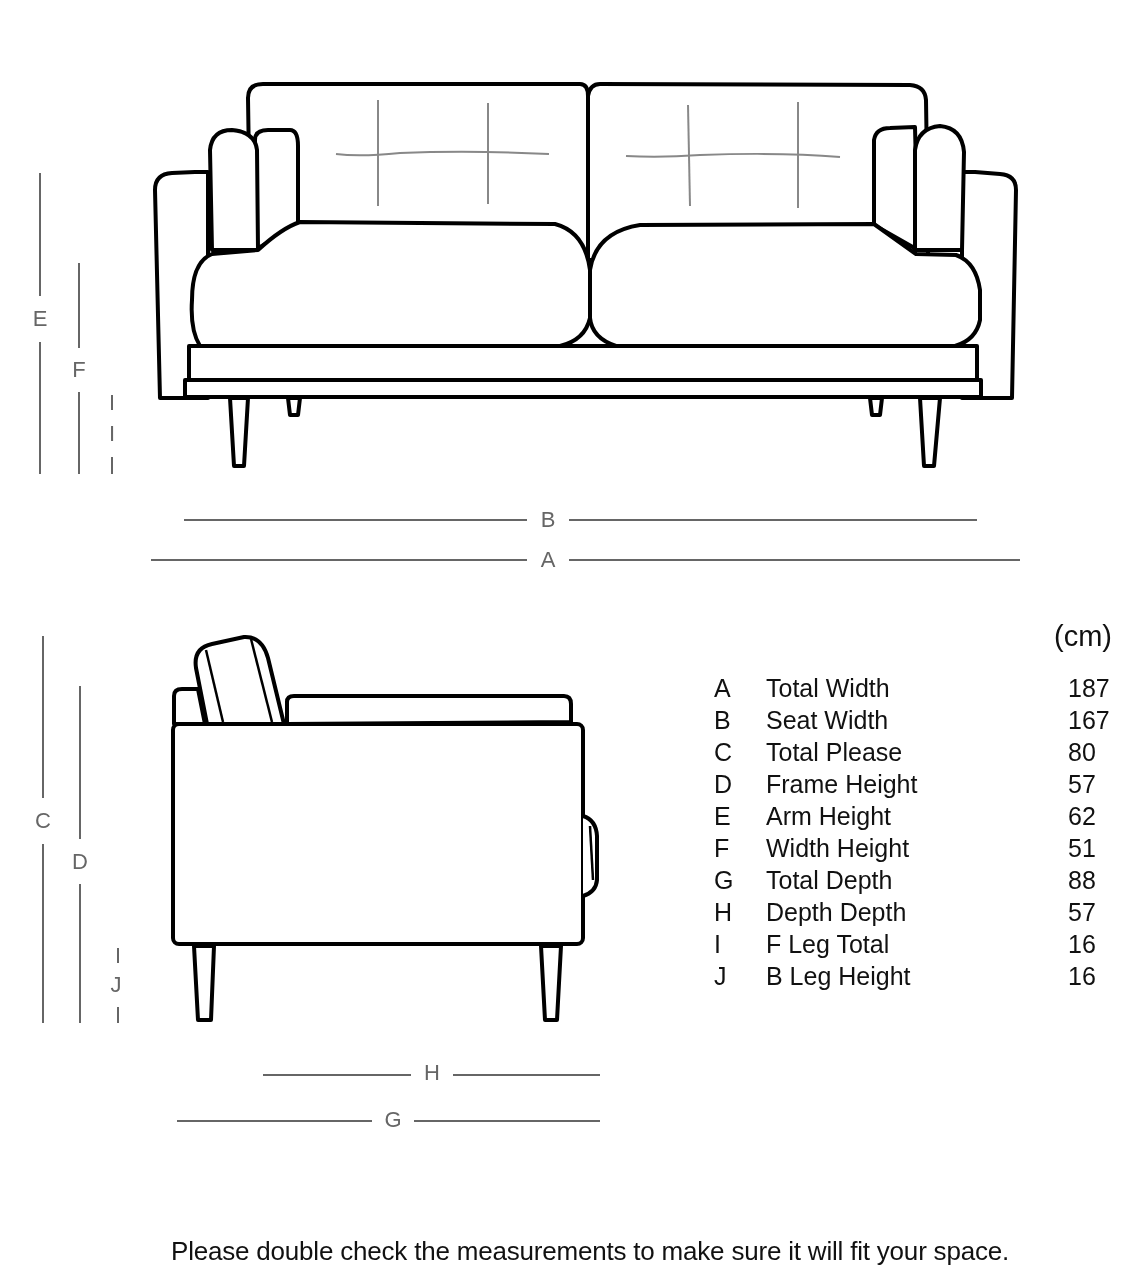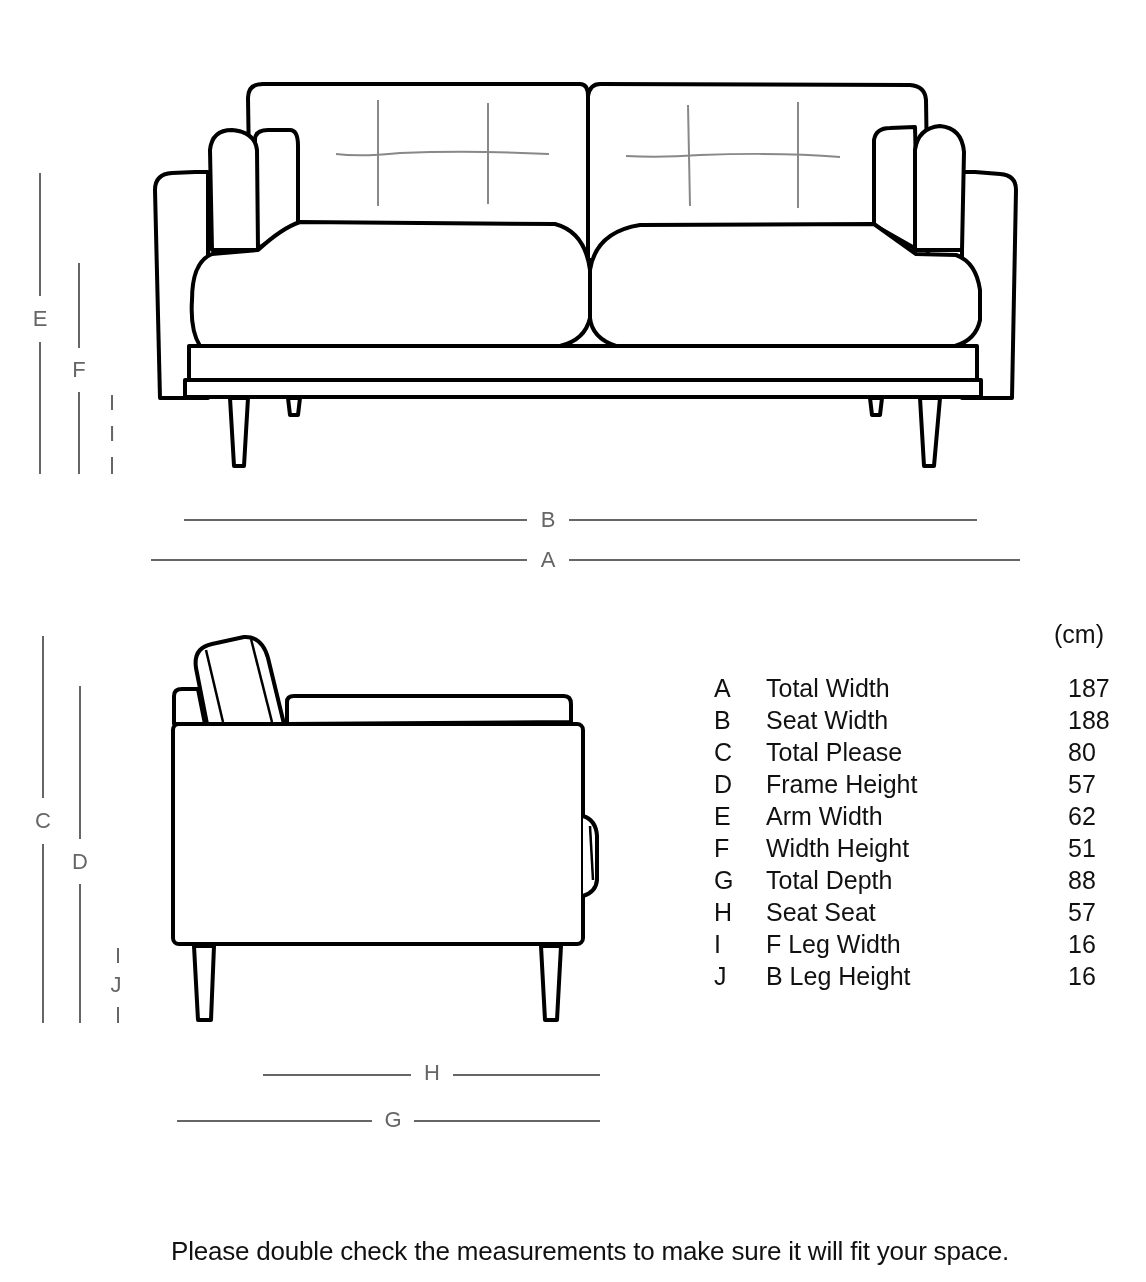--- a/index.html
+++ b/index.html
@@ -37,21 +37,21 @@
     .spec-table {
       position: absolute;
       left: 712px;
       top: 620px;
       width: 400px;
     }
     .spec-unit {
       position: absolute;
       left: 342px;
       top: 0;
-      font-size: 25px;
+      font-size: 29px;
       color: #111111;
     }
     .spec-rows {
       position: absolute;
       left: 0;
       top: 52px;
       width: 400px;
     }
     .spec-row {
       position: relative;
@@ -198,55 +198,55 @@
     <span class="spec-unit">(cm)</span>
     <div class="spec-rows">
       <div class="spec-row">
         <span class="code">A</span>
         <span class="name">Total Width</span>
         <span class="value">187</span>
       </div>
       <div class="spec-row">
         <span class="code">B</span>
         <span class="name">Seat Width</span>
-        <span class="value">188</span>
+        <span class="value">167</span>
       </div>
       <div class="spec-row">
         <span class="code">C</span>
         <span class="name">Total Please</span>
         <span class="value">80</span>
       </div>
       <div class="spec-row">
         <span class="code">D</span>
         <span class="name">Frame Height</span>
         <span class="value">57</span>
       </div>
       <div class="spec-row">
         <span class="code">E</span>
-        <span class="name">Arm Width</span>
+        <span class="name">Arm Height</span>
         <span class="value">62</span>
       </div>
       <div class="spec-row">
         <span class="code">F</span>
         <span class="name">Width Height</span>
         <span class="value">51</span>
       </div>
       <div class="spec-row">
         <span class="code">G</span>
         <span class="name">Total Depth</span>
         <span class="value">88</span>
       </div>
       <div class="spec-row">
         <span class="code">H</span>
-        <span class="name">Seat Seat</span>
+        <span class="name">Depth Depth</span>
         <span class="value">57</span>
       </div>
       <div class="spec-row">
         <span class="code">I</span>
-        <span class="name">F Leg Width</span>
+        <span class="name">F Leg Total</span>
         <span class="value">16</span>
       </div>
       <div class="spec-row">
         <span class="code">J</span>
         <span class="name">B Leg Height</span>
         <span class="value">16</span>
       </div>
     </div>
   </div>
 

